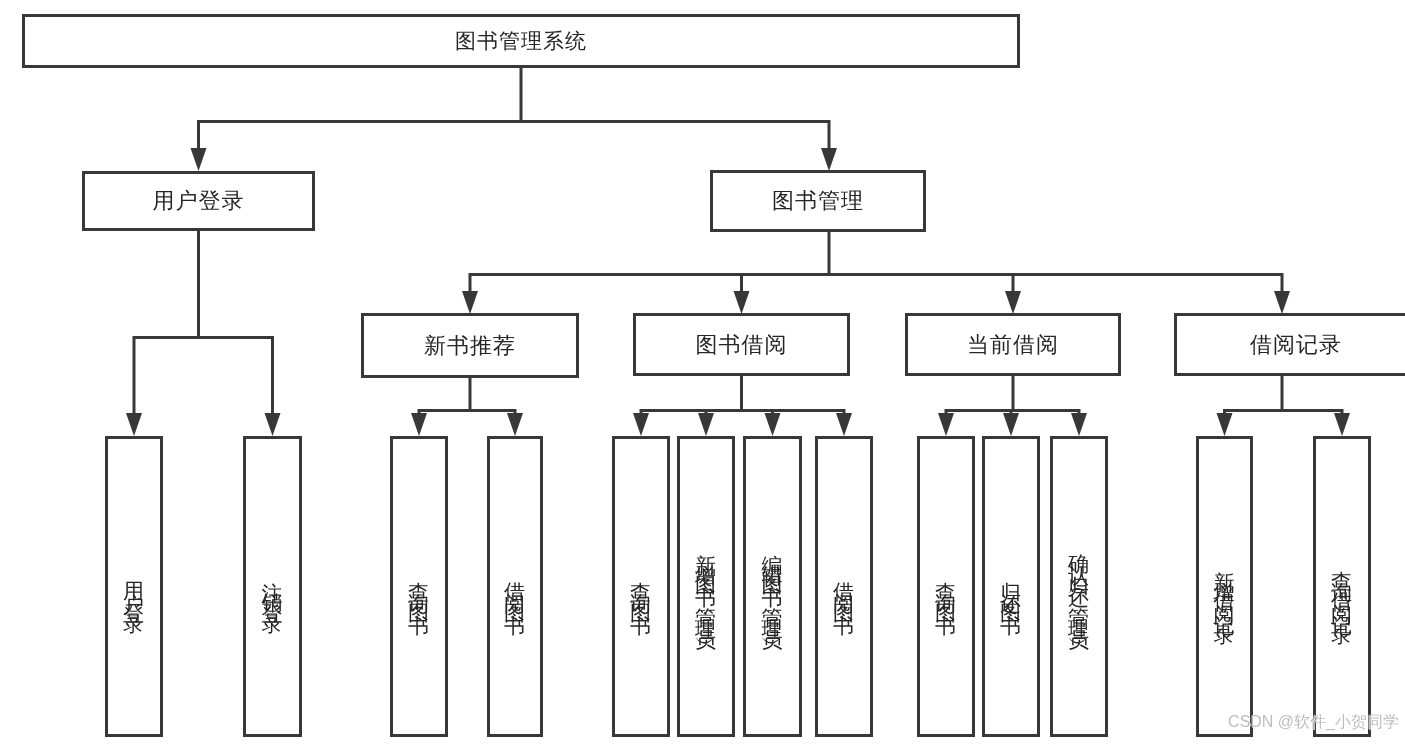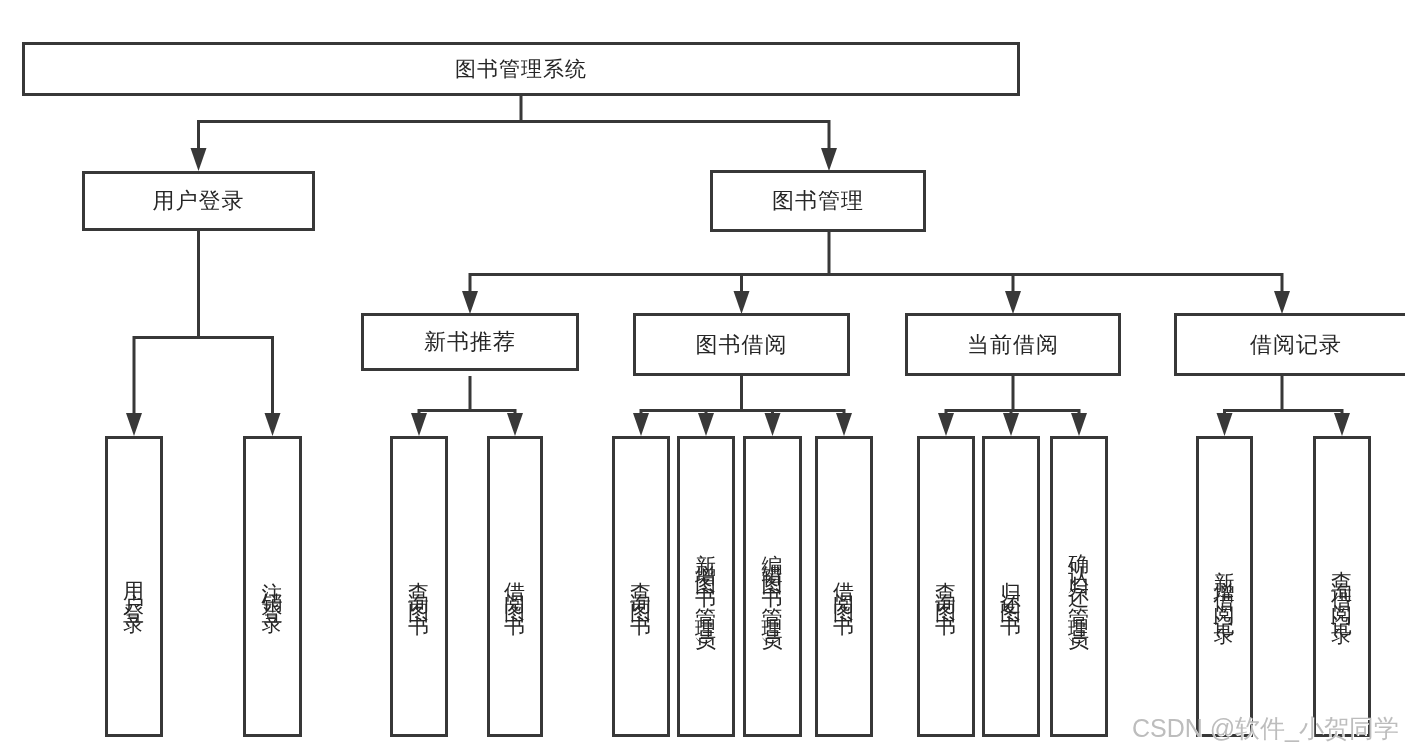--- a/index.html
+++ b/index.html
@@ -15,33 +15,33 @@
     position:absolute;
     box-sizing:border-box;
     border:3px solid #383838;
     background:#ffffff;
     display:flex;
     align-items:center;
     justify-content:center;
     color:#262626;
   }
   .h { font-size:22px; letter-spacing:1px; }
-  .root-box { font-size:21px;margin-top:28px; }
+  .root-box { font-size:21px; }
   .v {
     writing-mode:vertical-lr;
     text-orientation:mixed;
     font-size:21px;
     line-height:1;
     letter-spacing:0.52em;
     text-align:center;
   }
   .watermark {
     position:absolute;
     right:6px; top:712px;
-    font-size:25px;
+    font-size:16px;
     color:#bdbdbd;
     text-shadow:1px 1px 0 #ffffff;
     z-index:5;
     white-space:nowrap;
   }
 </style>
 </head>
 <body>
 
 <div class="canvas">
@@ -74,21 +74,21 @@
       <polygon points="1079,436 1071,413 1087,413" fill="#383838"></polygon>
       <polygon points="1224.5,436 1216.5,413 1232.5,413" fill="#383838"></polygon>
       <polygon points="1342,436 1334,413 1350,413" fill="#383838"></polygon>
     </svg>
 
   <div class="box h root-box" style="left:22px;top:14px;width:998px;height:54px">图书管理系统</div>
 
   <div class="box h" style="left:82px;top:171px;width:233px;height:60px">用户登录</div>
   <div class="box h" style="left:710px;top:170px;width:216px;height:62px">图书管理</div>
 
-  <div class="box h" style="left:361px;top:313px;width:218px;height:58px">新书推荐</div>
+  <div class="box h" style="left:361px;top:313px;width:218px;height:65px">新书推荐</div>
   <div class="box h" style="left:633px;top:313px;width:217px;height:63px">图书借阅</div>
   <div class="box h" style="left:905px;top:313px;width:216px;height:63px">当前借阅</div>
   <div class="box h" style="left:1174px;top:313px;width:244px;height:63px">借阅记录</div>
 
   <div class="box v" style="left:105px;top:436px;width:58px;height:301px">用户登录</div>
   <div class="box v" style="left:243px;top:436px;width:59px;height:301px">注销登录</div>
 
   <div class="box v" style="left:390px;top:436px;width:58px;height:301px">查询图书</div>
   <div class="box v" style="left:487px;top:436px;width:56px;height:301px">借阅图书</div>
 

